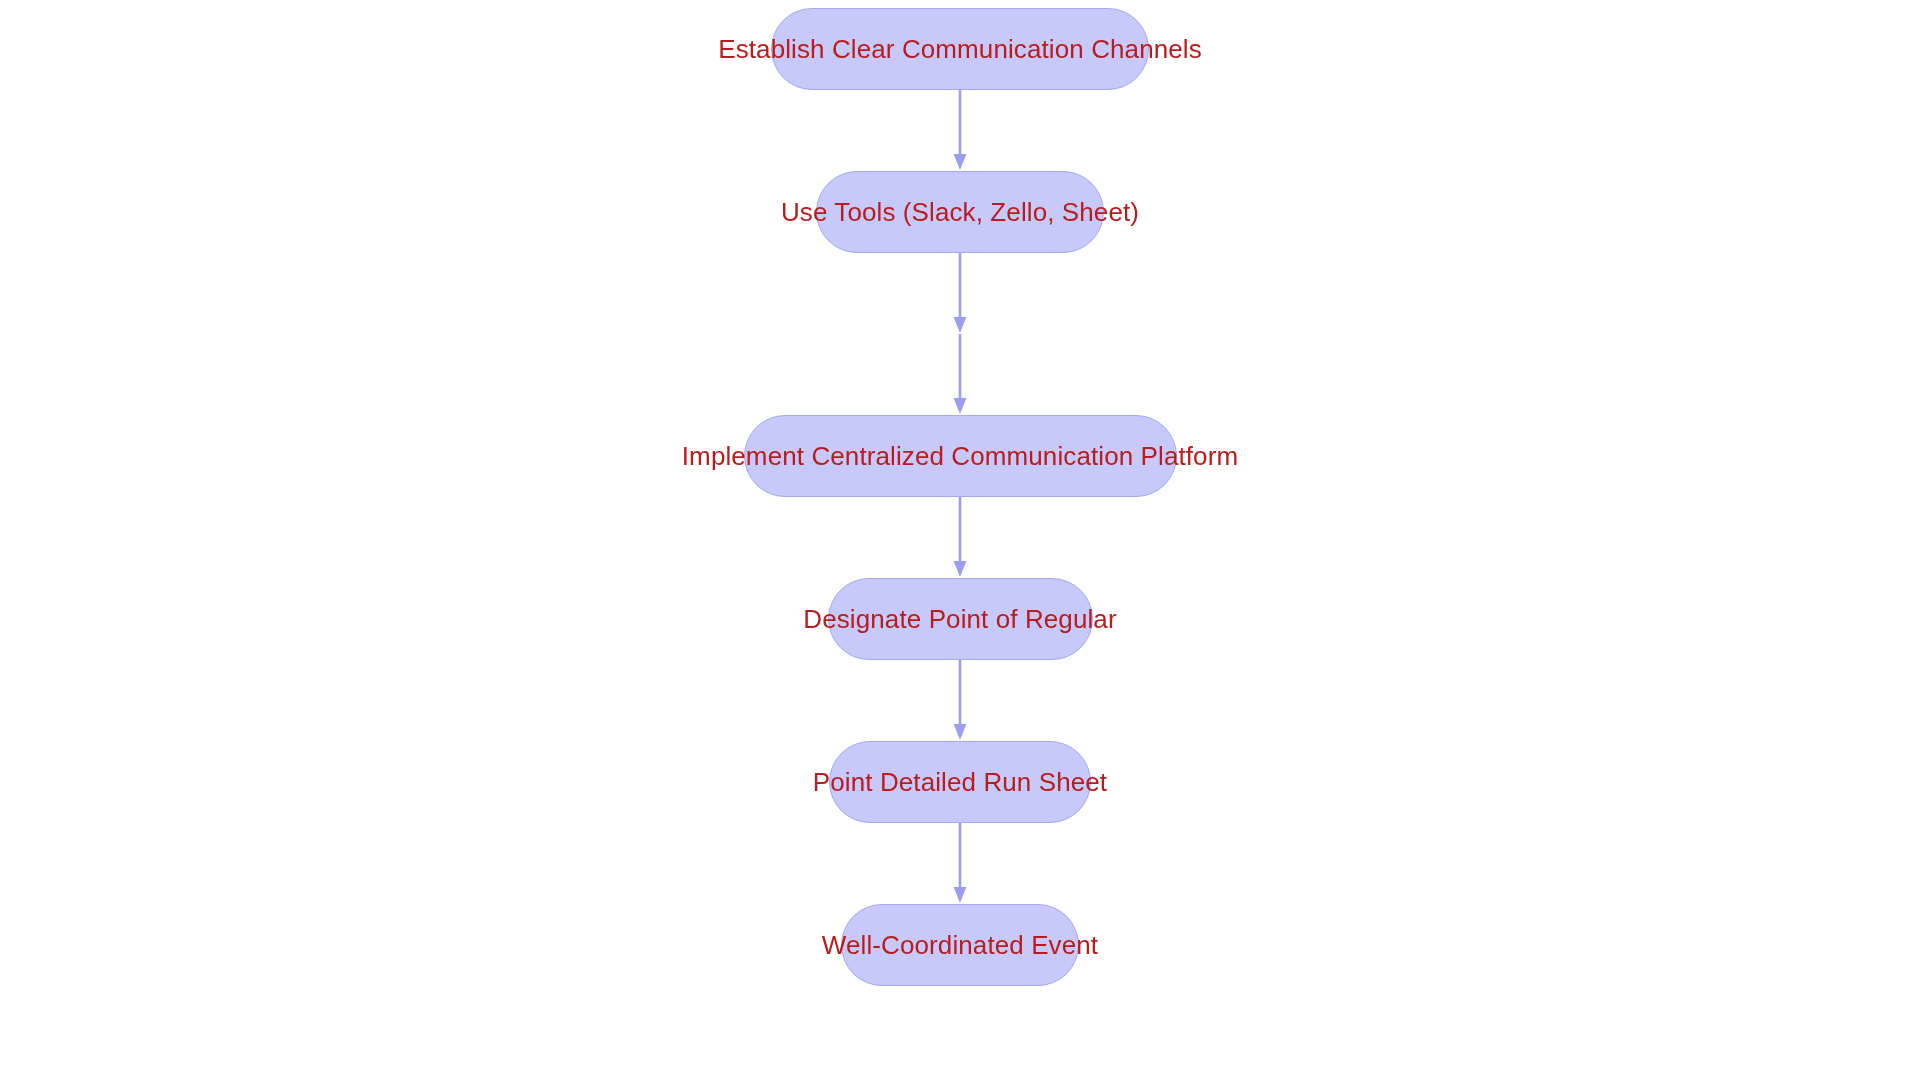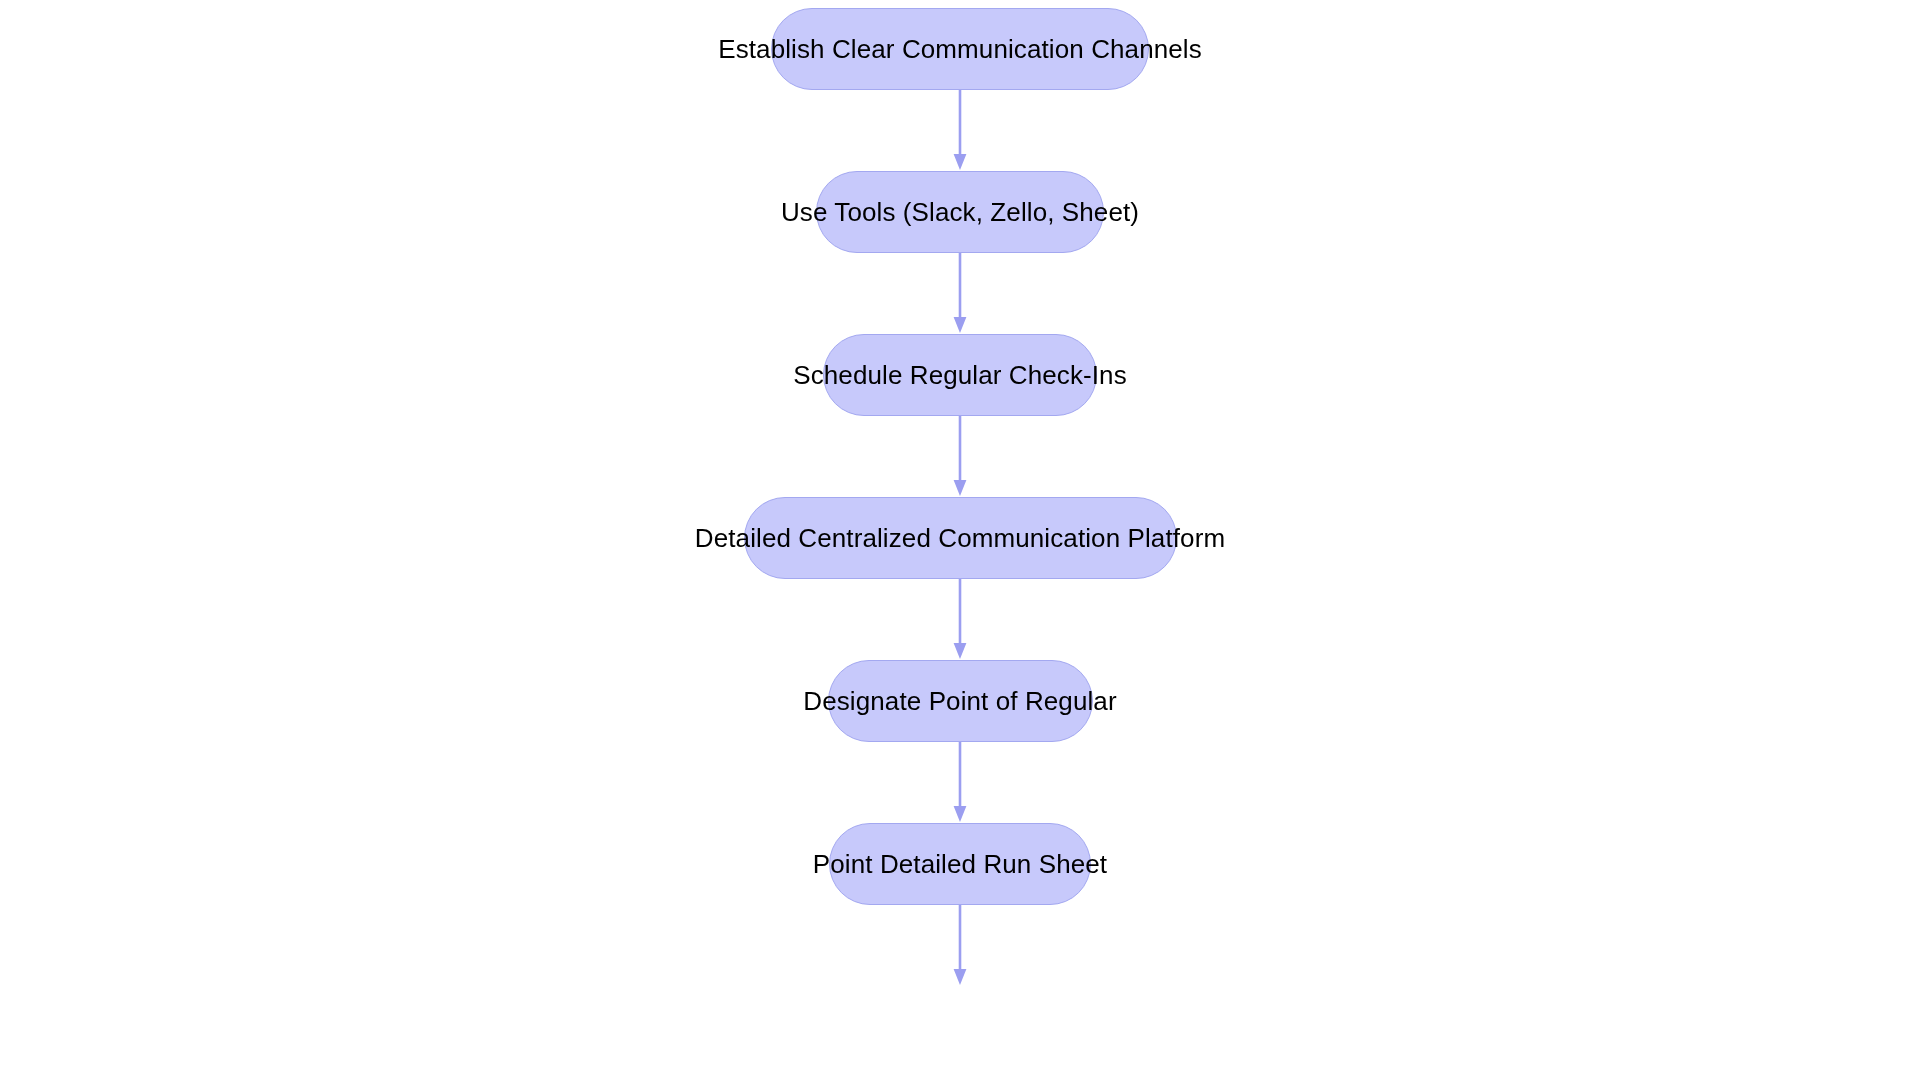--- a/index.html
+++ b/index.html
@@ -31,21 +31,21 @@
     flex-direction: column;
     align-items: center;
   }
 
   .node {
     box-sizing: border-box;
     height: 82px;
     border-radius: 41px;
     background: #c7c9fb;
     border: 1.6px solid #a3a8f0;
-    color: #000000;
+    color: #b91c1c;
     display: flex;
     align-items: center;
     justify-content: center;
     font-size: 26px;
     font-weight: 400;
     letter-spacing: 0.1px;
     white-space: nowrap;
     padding: 0 36px;
     position: relative;
     z-index: 2;
@@ -95,33 +95,30 @@
       <span class="node-label">Use Tools (Slack, Zello, Sheet)</span>
     </div>
 
     <div class="connector">
       <svg viewBox="0 0 14 81" xmlns="http://www.w3.org/2000/svg" aria-hidden="true">
         <line x1="7" y1="0" x2="7" y2="66" stroke="#9b9ef0" stroke-width="2.6"></line>
         <polygon points="7,80 0.6,64 13.4,64" fill="#9b9ef0"></polygon>
       </svg>
     </div>
 
-    <div class="node" style="width:274px">
-      <span class="node-label">Schedule Regular Check-Ins</span>
-    </div>
 
     <div class="connector">
       <svg viewBox="0 0 14 81" xmlns="http://www.w3.org/2000/svg" aria-hidden="true">
         <line x1="7" y1="0" x2="7" y2="66" stroke="#9b9ef0" stroke-width="2.6"></line>
         <polygon points="7,80 0.6,64 13.4,64" fill="#9b9ef0"></polygon>
       </svg>
     </div>
 
     <div class="node" style="width:433px">
-      <span class="node-label">Detailed Centralized Communication Platform</span>
+      <span class="node-label">Implement Centralized Communication Platform</span>
     </div>
 
     <div class="connector">
       <svg viewBox="0 0 14 81" xmlns="http://www.w3.org/2000/svg" aria-hidden="true">
         <line x1="7" y1="0" x2="7" y2="66" stroke="#9b9ef0" stroke-width="2.6"></line>
         <polygon points="7,80 0.6,64 13.4,64" fill="#9b9ef0"></polygon>
       </svg>
     </div>
 
     <div class="node" style="width:265px">
@@ -139,15 +136,18 @@
       <span class="node-label">Point Detailed Run Sheet</span>
     </div>
 
     <div class="connector">
       <svg viewBox="0 0 14 81" xmlns="http://www.w3.org/2000/svg" aria-hidden="true">
         <line x1="7" y1="0" x2="7" y2="66" stroke="#9b9ef0" stroke-width="2.6"></line>
         <polygon points="7,80 0.6,64 13.4,64" fill="#9b9ef0"></polygon>
       </svg>
     </div>
 
+    <div class="node" style="width:238px">
+      <span class="node-label">Well-Coordinated Event</span>
+    </div>
 
   </div>
 </div>
 
 </body></html>

